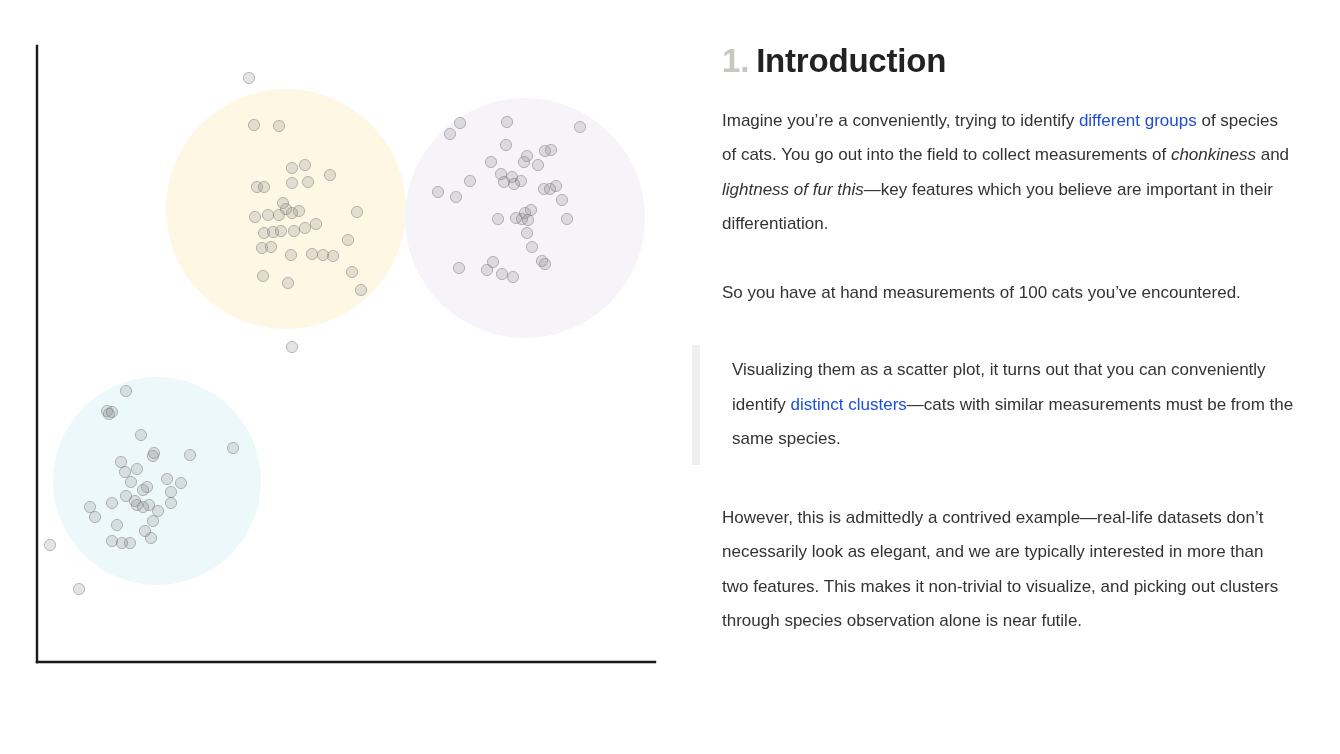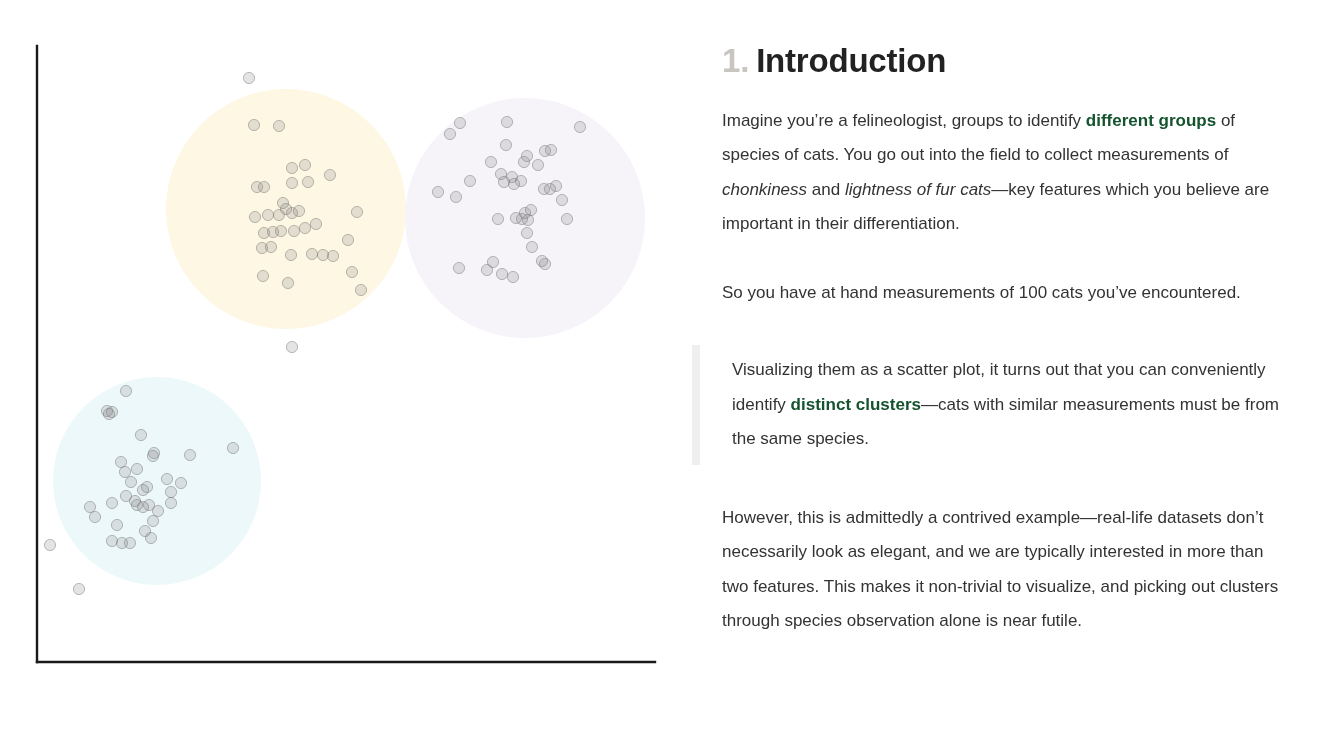--- a/index.html
+++ b/index.html
@@ -66,21 +66,21 @@
   }
 
   p.para {
     margin: 0;
     padding: 0 0 0 30px;
     font-size: 17px;
     line-height: 34.5px;
     color: #333333;
     max-width: 568px;
   }
-  p.para b { font-weight: bold; color: #14532d; }
+  p.para b { font-weight: normal; color: #1d4ed8; }
   p.para i { }
 
   #p1 { margin-top: 23px; }
   #p2 { margin-top: 34px; }
 
   blockquote#quote {
     margin: 35px 0 0 0;
     padding: 0 0 0 0;
     border-left: 8px solid #efefef;
     position: relative;
@@ -226,21 +226,21 @@
     </svg>
   </div>
 
   <div id="article">
 
     <h1 id="heading">
       <span class="secnum">1.</span><span>Introduction</span>
     </h1>
 
     <div id="body-slot">
-        <p class="para" id="p1"><span>Imagine you’re a felineologist, groups to identify </span><b>different groups</b><span> of species of cats. You go out into the field to collect measurements of </span><i>chonkiness</i><span> and </span><i>lightness of fur cats</i><span>—key features which you believe are important in their differentiation.</span></p>
+        <p class="para" id="p1"><span>Imagine you’re a conveniently, trying to identify </span><b>different groups</b><span> of species of cats. You go out into the field to collect measurements of </span><i>chonkiness</i><span> and </span><i>lightness of fur this</i><span>—key features which you believe are important in their differentiation.</span></p>
         <p class="para" id="p2"><span>So you have at hand measurements of 100 cats you’ve encountered.</span></p>
         <blockquote id="quote">
           <p class="para" id="p3"><span>Visualizing them as a scatter plot, it turns out that you can conveniently identify </span><b>distinct clusters</b><span>—cats with similar measurements must be from the same species.</span></p>
         </blockquote>
         <p class="para" id="p4"><span>However, this is admittedly a contrived example—real-life datasets don’t necessarily look as elegant, and we are typically interested in more than two features. This makes it non-trivial to visualize, and picking out clusters through species observation alone is near futile.</span></p>
       </div>
 
   </div>
 </div>
 

